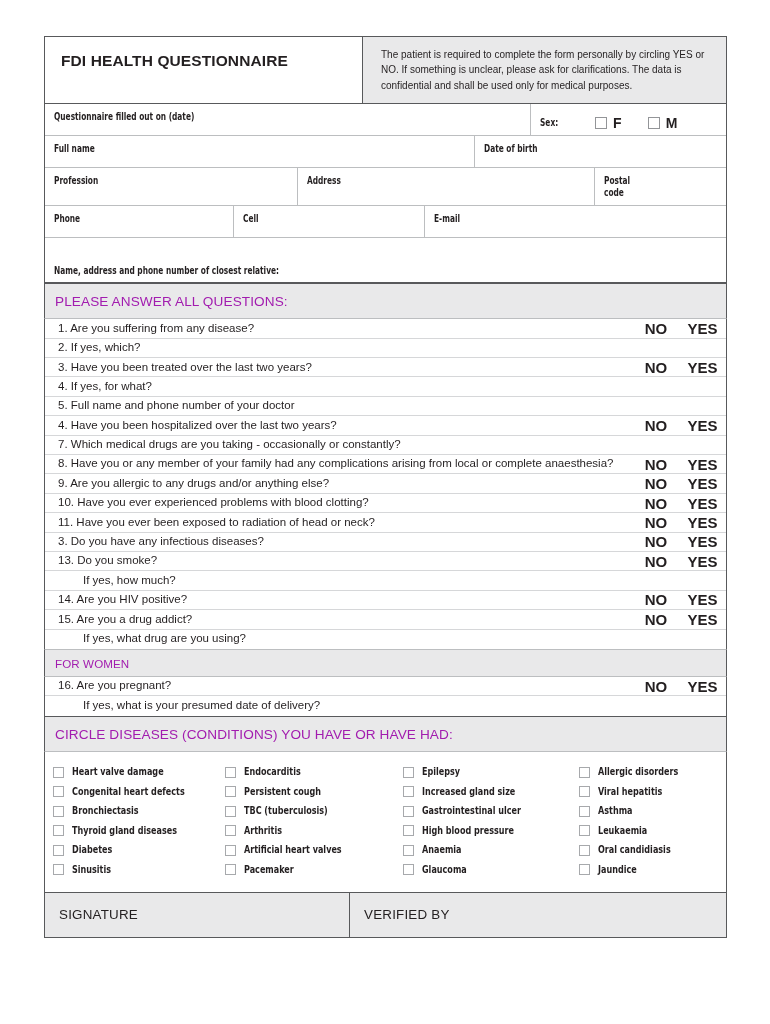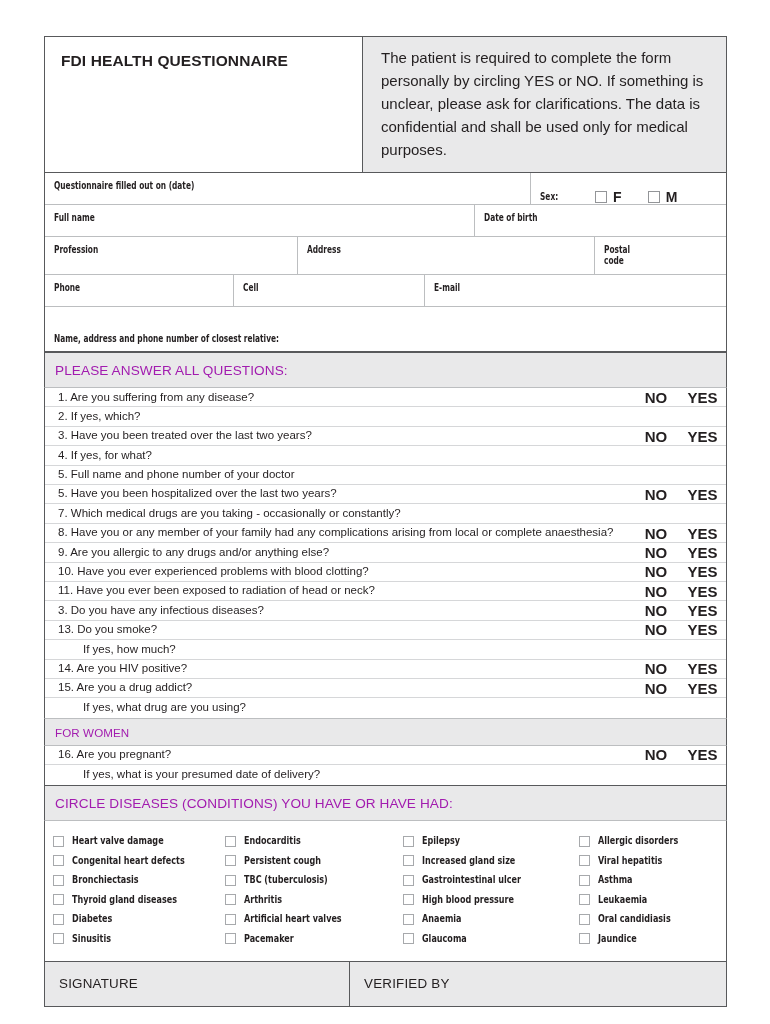--- a/index.html
+++ b/index.html
@@ -27,21 +27,21 @@
     display:block;
     font-size:15.5px;font-weight:bold;line-height:1.32;
     letter-spacing:.1px;color:#231f20;
   }
   .hdr-note{
     flex:1;box-sizing:border-box;
     background:#e9e9ea;
     padding:10px 12px 10px 18px;
   }
   .hdr-note span{
-    display:block;font-size:15px;line-height:1.53;color:#231f20;
+    display:block;font-size:10px;line-height:1.53;color:#231f20;
   }
 
   
   .info{border:1px solid #58595b;border-top:none;box-sizing:border-box;}
   .irow{display:flex;border-bottom:1px solid #bcbec0;box-sizing:border-box;}
   .irow:last-child{border-bottom:none;}
   .icell{
     box-sizing:border-box;
     border-right:1px solid #bcbec0;
     padding:7px 0 7px 9px;
@@ -49,21 +49,21 @@
     display:flex;align-items:flex-start;
   }
   .icell:last-child{border-right:none;}
   .icell .lbl{
     font-family:"DejaVu Sans Condensed","Liberation Sans Narrow","Liberation Sans",sans-serif;
     font-size:9.6px;font-weight:bold;line-height:1.22;
     transform:scaleX(.86);transform-origin:left center;
     white-space:pre-line;color:#231f20;
   }
   .r1a{flex:1;}
-  .r1b{width:195px;align-items:flex-end;padding-top:5px;padding-bottom:0;}
+  .r1b{width:195px;align-items:flex-start;padding-top:12px;padding-bottom:0;}
   .sexwrap{display:flex;align-items:center;gap:0;width:100%;}
   .sexlbl{margin-right:34px;}
   .cbox{
     display:inline-block;width:10px;height:10px;
     border:1px solid #939598;background:#fff;
     margin-right:6px;vertical-align:middle;
   }
   .sexopt{display:flex;align-items:center;margin-right:26px;}
   .sexopt b{font-size:14px;font-weight:bold;line-height:1;}
 
@@ -273,21 +273,21 @@
           <div class="qtext">4. If yes, for what?</div>
           <div class="qno"></div>
           <div class="qyes"></div>
         </div>
         <div class="qrow">
           <div class="qtext">5. Full name and phone number of your doctor</div>
           <div class="qno"></div>
           <div class="qyes"></div>
         </div>
         <div class="qrow">
-          <div class="qtext">5. Have you been hospitalized over the last two years?</div>
+          <div class="qtext">4. Have you been hospitalized over the last two years?</div>
           <div class="qno">NO</div>
           <div class="qyes">YES</div>
         </div>
         <div class="qrow">
           <div class="qtext">7. Which medical drugs are you taking - occasionally or constantly?</div>
           <div class="qno"></div>
           <div class="qyes"></div>
         </div>
         <div class="qrow">
           <div class="qtext">8. Have you or any member of your family had any complications arising from local or complete anaesthesia?</div>

